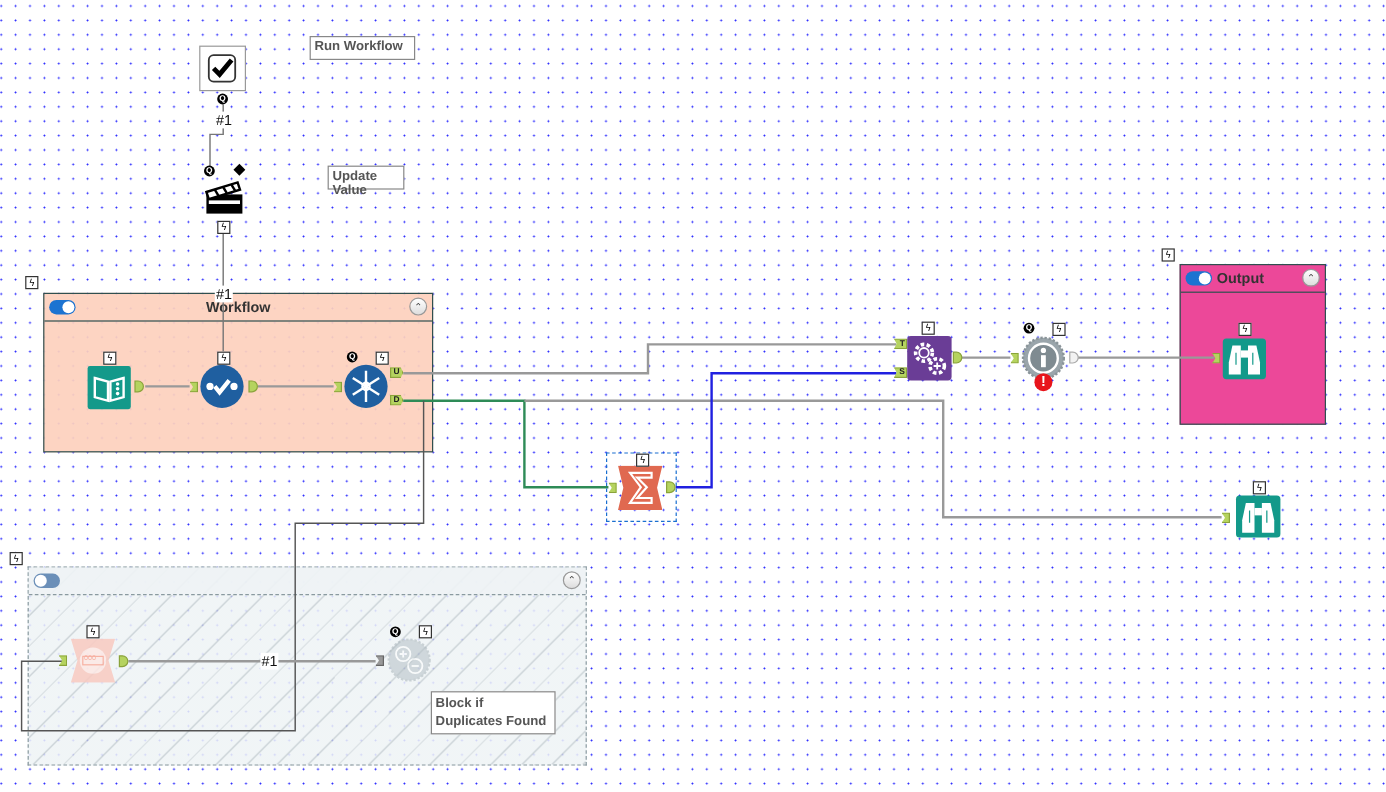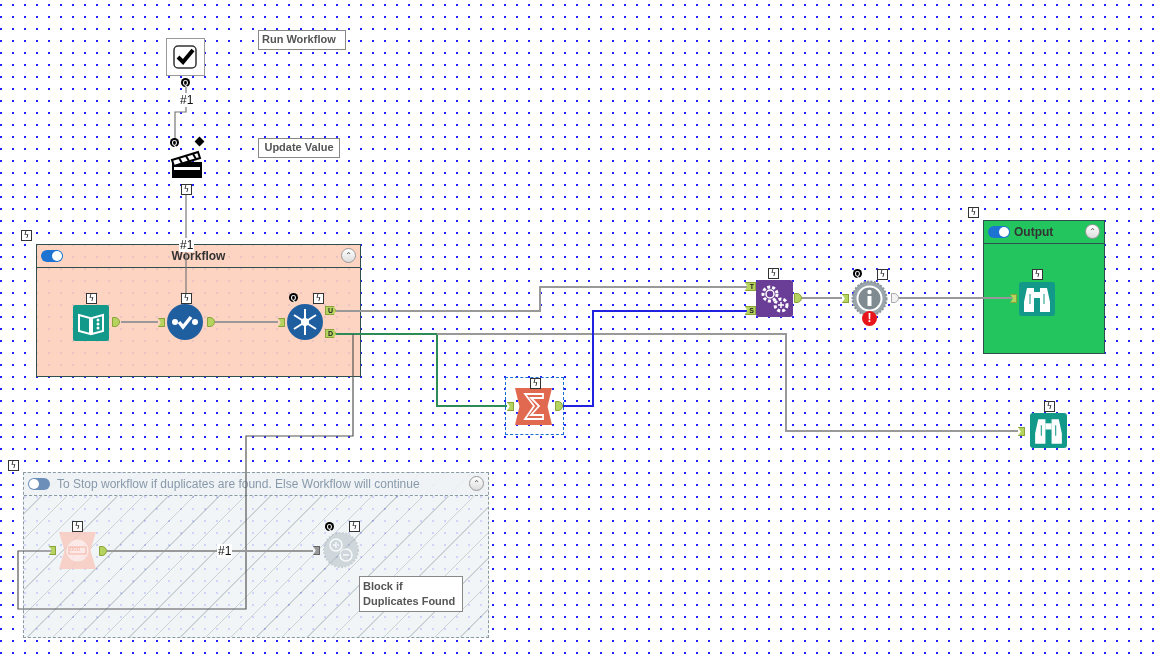--- a/index.html
+++ b/index.html
@@ -63,33 +63,32 @@
 
 <div class="container" style="left:36px; top:244px; width:325px; height:133px; background: rgba(253,208,189,0.92);">
   <div class="hdr">
     <span class="toggle"></span>
     <span class="title" style="left:0; right:0; text-align:center;">Workflow</span>
     <span class="collapse">⌃</span>
   </div>
 </div>
 <span class="bolt" style="left:21px; top:230px;">ϟ</span>
 
-<div class="container" style="left:983px; top:220px; width:122px; height:134px; background:#22c55e;">
+<div class="container" style="left:983px; top:220px; width:122px; height:134px; background:#ec4899;">
   <div class="hdr">
     <span class="toggle"></span>
     <span class="title" style="left:30px;">Output</span>
     <span class="collapse">⌃</span>
   </div>
 </div>
 <span class="bolt" style="left:968px; top:207px;">ϟ</span>
 
 <div class="container" style="left:23px; top:472px; width:466px; height:166px; border:1px dashed #8a9aa0; background: repeating-linear-gradient(135deg, rgba(238,243,245,0.85) 0 10px, rgba(190,200,205,0.8) 10px 11px, rgba(238,243,245,0.85) 11px 18px);">
   <div class="hdr" style="border-bottom:1px dashed #8a9aa0; background: rgba(238,243,245,0.9);">
     <span class="toggle off"></span>
-    <span class="title" style="left:33px; font-weight:normal; color:#8899aa;">To Stop workflow if duplicates are found. Else Workflow will continue</span>
     <span class="collapse">⌃</span>
   </div>
 </div>
 <span class="bolt" style="left:8px; top:460px;">ϟ</span>
 
 <div class="tool" style="left:166px; top:38px; width:39px; height:38px; border:1px solid #999; background:#fff; box-sizing:border-box;">
   <svg width="37" height="36" viewBox="0 0 37 36">
     <rect x="7" y="7" width="22" height="22" rx="4" fill="#fff" stroke="#333" stroke-width="1.5"></rect>
     <polyline points="11,18 16,23 26,11" fill="none" stroke="#000" stroke-width="4"></polyline>
   </svg>
@@ -104,21 +103,21 @@
     <polygon points="2,12 28,4 30,10 4,18" fill="#fff" stroke="#000" stroke-width="2"></polygon>
     <line x1="9" y1="10" x2="12" y2="15" stroke="#000" stroke-width="2"></line>
     <line x1="16" y1="8" x2="19" y2="13" stroke="#000" stroke-width="2"></line>
     <line x1="23" y1="6" x2="26" y2="11" stroke="#000" stroke-width="2"></line>
     <rect x="4" y="19" width="26" height="3" fill="#fff"></rect>
   </svg>
 </div>
 <span class="q" style="left:170px; top:138px;">Q</span>
 <span class="abs" style="left:196px; top:138px; width:7px; height:7px; background:#000; transform:rotate(45deg); z-index:4;"></span>
 <span class="bolt" style="left:181px; top:184px;">ϟ</span>
-<span class="comment" style="left:211px; top:138px; width:82px; height:20px;text-align:center;">Update Value</span>
+<span class="comment" style="left:226px; top:138px; width:64px; height:20px;">Update Value</span>
 <span class="wlabel" style="left:179px; top:238px;">#1</span>
 
 <div class="tool" style="left:73px; top:305px; width:36px; height:36px; background:#13998a; border-radius:2px;">
   <svg width="36" height="36" viewBox="0 0 36 36">
     <path d="M6,10 L17,13 L17,29 L6,26 Z" fill="none" stroke="#fff" stroke-width="2"></path>
     <path d="M30,10 L19,13 L19,29 L30,26 Z" fill="none" stroke="#fff" stroke-width="2"></path>
     <circle cx="25" cy="15" r="1.5" fill="#fff"></circle>
       <circle cx="25" cy="19" r="1.5" fill="#fff"></circle>
       <circle cx="25" cy="23" r="1.5" fill="#fff"></circle>
   </svg>

